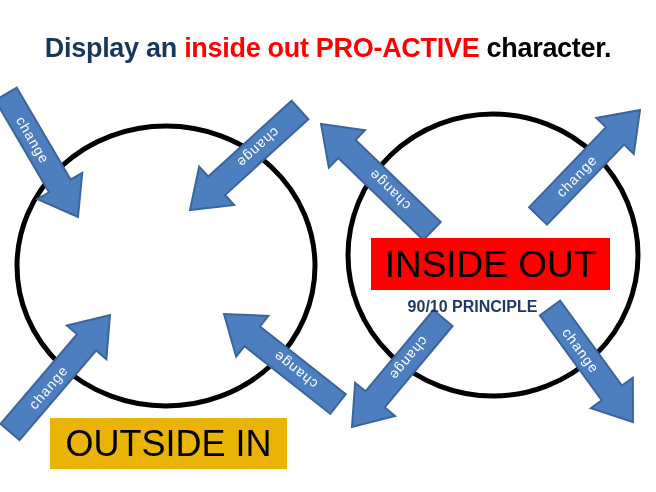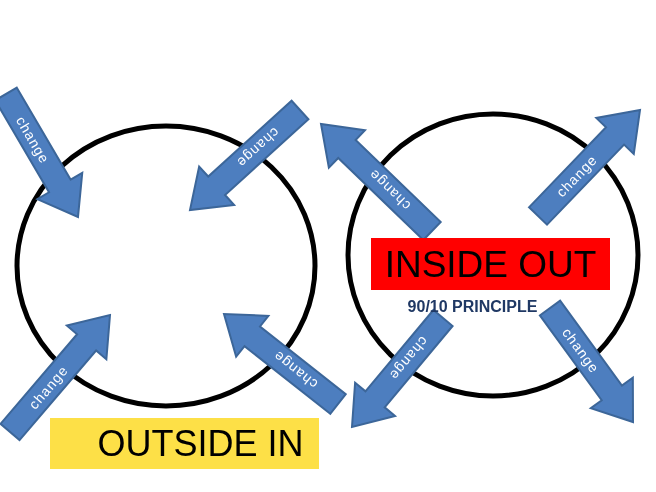--- a/index.html
+++ b/index.html
@@ -63,20 +63,23 @@
     font-size: 16px;
     font-weight: bold;
     white-space: nowrap;
   }
 </style>
 </head>
 <body>
 
 <div class="slide">
 
+  <div class="title">
+    <span style="color: rgb(23, 55, 94);">Display an </span><span style="color: rgb(255, 0, 0);">inside out PRO-ACTIVE</span><span style="color: rgb(0, 0, 0);"> character.</span>
+  </div>
 
   <svg id="diagram" width="656" height="492" viewBox="0 0 656 492">
       <ellipse cx="166" cy="266" rx="149" ry="140" fill="none" stroke="#000000" stroke-width="5"></ellipse>
       <ellipse cx="493" cy="255" rx="145" ry="141" fill="none" stroke="#000000" stroke-width="5"></ellipse>
       <g transform="translate(6,94) rotate(59.66)">
         <path d="M 0 -12.5 L 106.52368224263645 -12.5 L 106.52368224263645 -26 L 142.52368224263645 0 L 106.52368224263645 26 L 106.52368224263645 12.5 L 0 12.5 Z" fill="#4D7EBF" stroke="#3C6699" stroke-width="2"></path>
         <text x="53.3" y="5" text-anchor="middle" fill="#FFFFFF" class="arrow-label">change</text>
       </g>
       <g transform="translate(300,110) rotate(137.73)">
         <path d="M 0 -12.5 L 112.66068747318505 -12.5 L 112.66068747318505 -26 L 148.66068747318505 0 L 112.66068747318505 26 L 112.66068747318505 12.5 L 0 12.5 Z" fill="#4D7EBF" stroke="#3C6699" stroke-width="2"></path>
@@ -105,15 +108,15 @@
       <g transform="translate(550,308) rotate(53.94)">
         <path d="M 0 -12.5 L 105.01418368376989 -12.5 L 105.01418368376989 -26 L 141.0141836837699 0 L 105.01418368376989 26 L 105.01418368376989 12.5 L 0 12.5 Z" fill="#4D7EBF" stroke="#3C6699" stroke-width="2"></path>
         <text x="52.5" y="5" text-anchor="middle" fill="#FFFFFF" class="arrow-label">change</text>
       </g>
     </svg>
 
   <div class="banner banner-inside" style="background-color: rgb(255, 0, 0); color: rgb(0, 0, 0);">INSIDE OUT</div>
 
   <div class="sublabel" style="color: rgb(31, 56, 100);">90/10 PRINCIPLE</div>
 
-  <div class="banner banner-outside" style="background-color: #fde047; color: rgb(0, 0, 0); padding-left: 32px;">OUTSIDE IN</div>
+  <div class="banner banner-outside" style="background-color: #eab308; color: rgb(0, 0, 0);">OUTSIDE IN</div>
 
 </div>
 
 </body></html>

